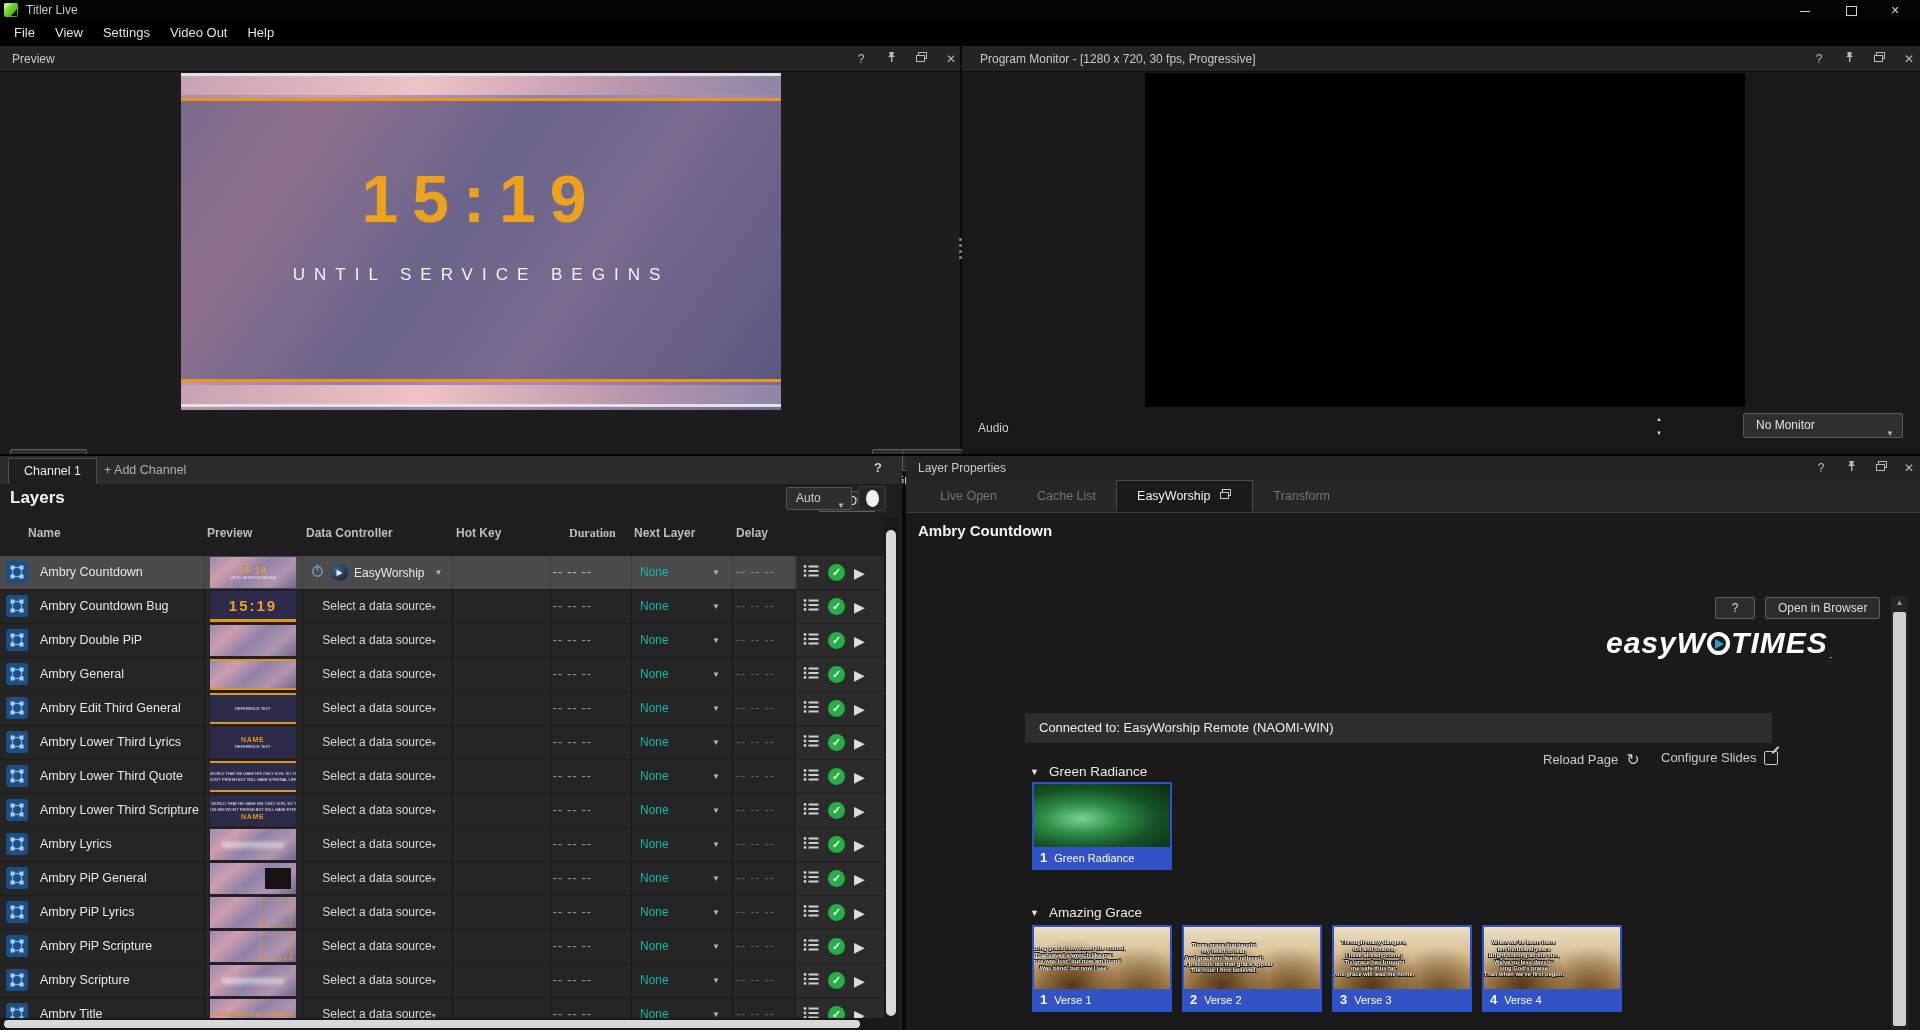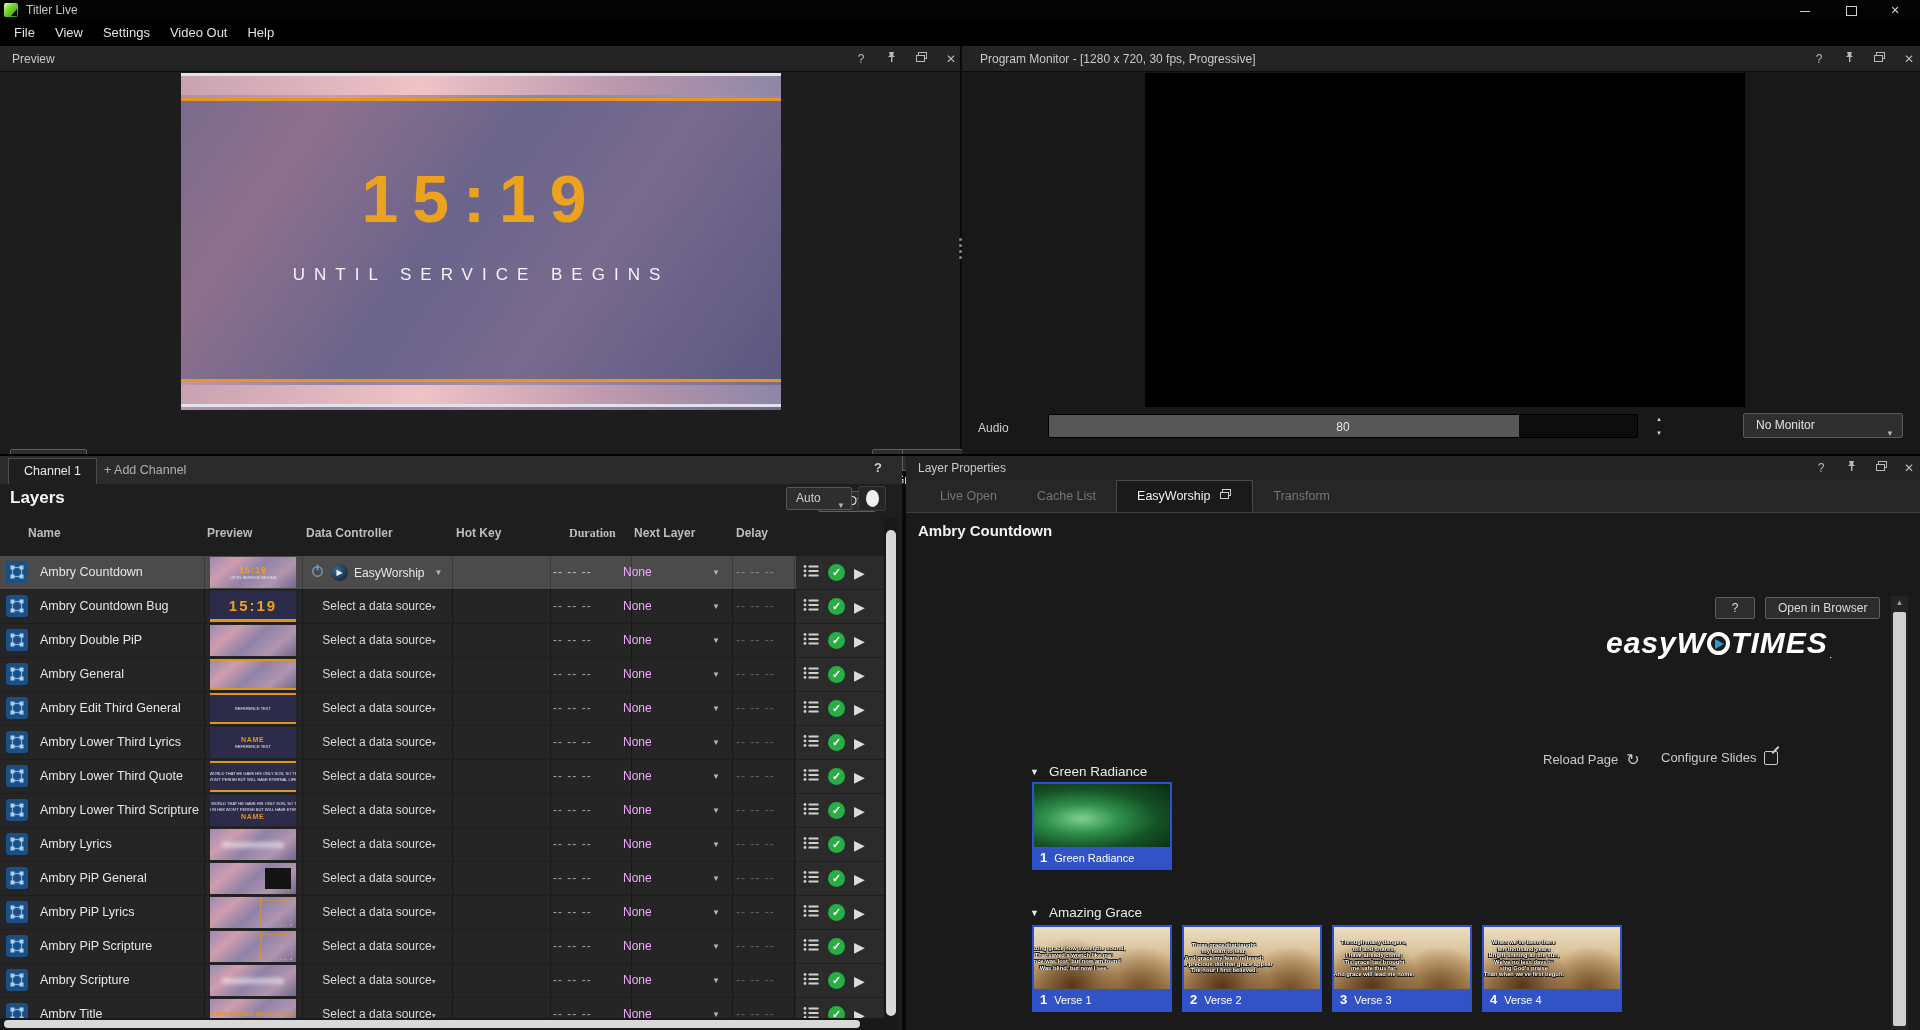--- a/index.html
+++ b/index.html
@@ -118,21 +118,21 @@
   .ctrl-ew .ew-circle { width:17px; height:17px; border-radius:50%;
     background:radial-gradient(circle at 35% 35%,#3e6a94,#17293a 75%); color:#eaf3ff; font-size:8px;
     text-align:center; line-height:17px; }
   .ctrl-ew .lbl { font-size:12px; color:#e8e8e8; }
   .ctrl-ew .arrow-dn { margin-left:4px; }
   .ctrl-select { position:absolute; left:306px; top:0; width:146px; height:33px; text-align:center;
     line-height:33px; font-size:12px; color:#d8d8d8; white-space:nowrap; }
   .ctrl-select .mini { font-size:8px; color:#a8a8a8; }
   .dur { position:absolute; left:553px; top:0; line-height:33px; font-size:12px; color:#a2a2a2; letter-spacing:1px; }
   .lrow.sel .dur { color:#c4c4c4; }
-  .next { position:absolute; left:623px; top:0; line-height:33px; font-size:12px; color:#f0abfc; }
+  .next { position:absolute; left:640px; top:0; line-height:33px; font-size:12px; color:#14b8a6; }
   .nextarr { position:absolute; left:712px; top:12px; }
   .dly { position:absolute; left:736px; top:0; line-height:33px; font-size:12px; color:#646464; letter-spacing:1px; }
   .lrow.sel .dly { color:#8d8d8d; }
   .actions { position:absolute; left:796px; top:0; width:88px; height:33px; background:#2b2b2b;
     display:flex; align-items:center; gap:9px; padding-left:7px; }
   .chk { width:17px; height:17px; border-radius:50%; background:#27ae45; color:#fff; font-size:11px;
     font-weight:bold; text-align:center; line-height:17px; }
   .play { color:#dcdcdc; font-size:14px; }
   #vscroll { position:absolute; left:884px; top:62px; bottom:0; width:14px; background:#191919; }
   #vscroll .thumb-v { position:absolute; left:2px; width:10px; top:12px; bottom:14px; background:#d9d9d9; border-radius:5px; }
@@ -247,24 +247,20 @@
         </svg></span>
     <span class="hd-ico" style="left:908px">
       <svg width="13" height="12" viewBox="0 0 13 12">
           <rect x="3.5" y="1.5" width="8" height="6" fill="none" stroke="#b9b9b9"></rect>
           <rect x="1.5" y="4.5" width="8" height="6" fill="#242424" stroke="#b9b9b9"></rect>
         </svg></span>
     <span class="hd-ico" style="left:938px">✕</span>
   </div>
   <div id="video"></div>
   <span id="audio-label">Audio</span>
-  <div id="audio-slider">
-    <div id="audio-fill"></div>
-    <div id="audio-val">80</div>
-  </div>
   <div class="spin" id="spin-up">▲</div>
   <div class="spin" id="spin-dn">▼</div>
   <div id="monitor-select">
     <span>No Monitor</span>
     <span class="arrow-dn">▼</span>
   </div>
 </div>
 
 <div class="divider-h"></div>
 <div class="dots" id="split-top">
@@ -899,20 +895,21 @@
   <div id="props-heading">Ambry Countdown</div>
   <span class="btn" id="help-btn">?</span>
   <span class="btn" id="open-browser">Open in Browser</span>
   <div id="ew-logo">
     <span>easy</span>
       <span>W</span>
       <span class="lo"></span>
       <span>TIMES</span>
       <span class="tm">.</span>
   </div>
+  <div id="connected">Connected to: EasyWorship Remote (NAOMI-WIN)</div>
   <div class="linkbtn" id="reload">
     <span>Reload Page</span>
     <span class="rot-ico">↻</span>
   </div>
   <div class="linkbtn" id="configure">
     <span>Configure Slides</span>
     <span class="edit-ico"></span>
   </div>
   <div id="slide-groups">
       <div class="grp-hd" style="top: 308px;">

